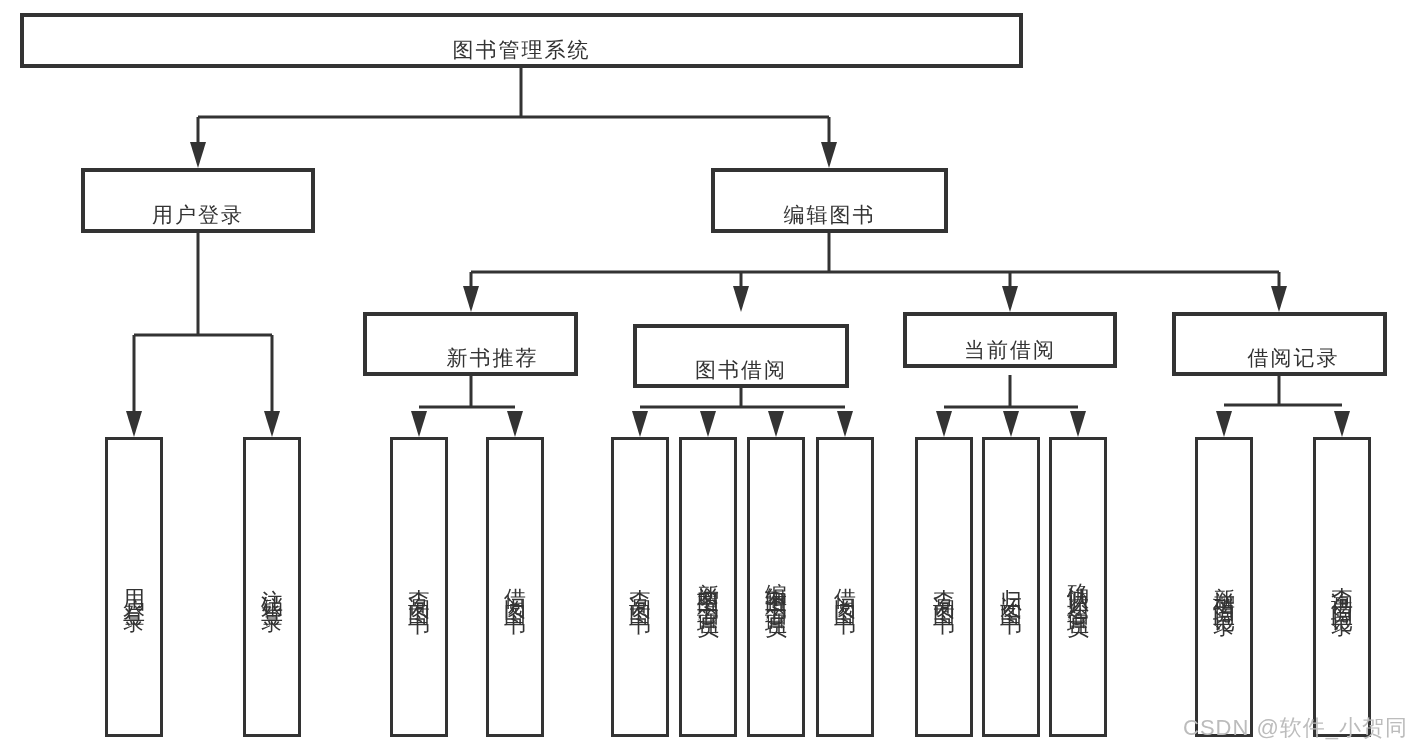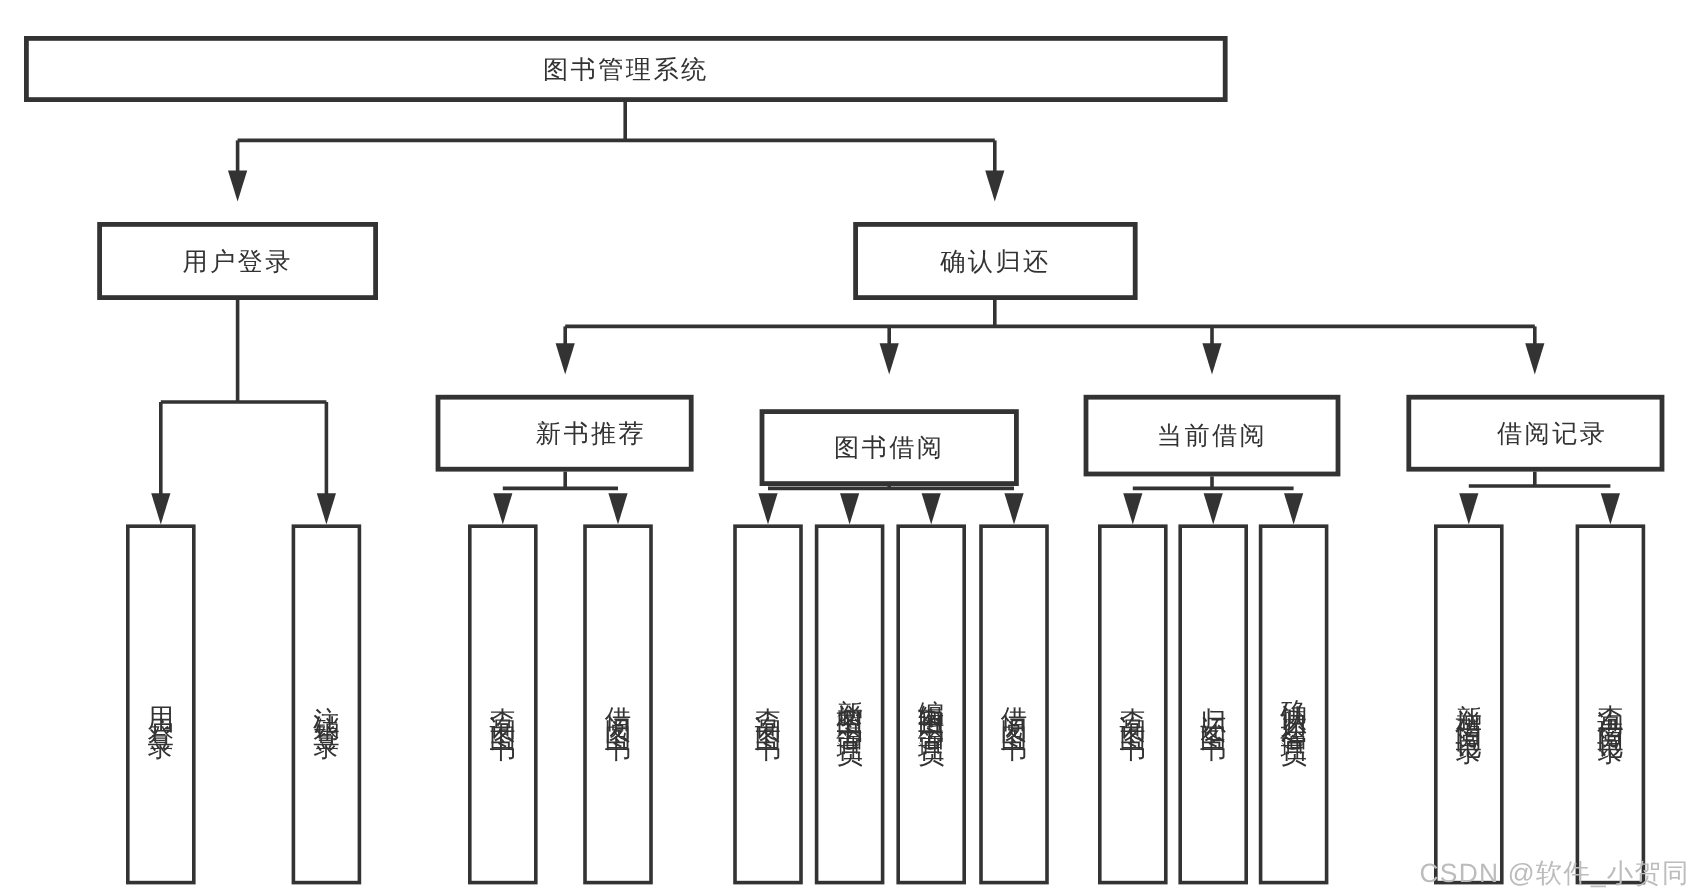--- a/index.html
+++ b/index.html
@@ -8,27 +8,26 @@
 
   .stage { position: relative; width: 1405px; height: 747px; background: #ffffff; }
 
   .connectors { position: absolute; left: 0; top: 0; width: 1405px; height: 747px; }
 
   .hbox {
     position: absolute;
     background: #ffffff;
     border: 4px solid #333333;
     display: flex;
-    align-items: center;
+    align-items: flex-end;
     justify-content: center;
     font-size: 21px;
     letter-spacing: 2px;
     color: #333333;
     z-index: 2;
-    margin-top: 17px;
   }
 
   .vbox {
     position: absolute;
     top: 437px;
     width: 58px;
     height: 300px;
     background: #ffffff;
     border: 3px solid #333333;
     display: flex;
@@ -119,30 +118,30 @@
   </svg>
 
   <div class="hbox" style="left:20px; top:13px; width:1003px; height:55px;">
     <span>图书管理系统</span>
   </div>
 
   <div class="hbox" style="left:81px; top:168px; width:234px; height:65px;">
     <span>用户登录</span>
   </div>
   <div class="hbox" style="left:711px; top:168px; width:237px; height:65px;">
-    <span>确认归还</span>
+    <span>编辑图书</span>
   </div>
 
   <div class="hbox" style="left:363px; top:312px; width:215px; height:64px;padding-left:44px;">
     <span>新书推荐</span>
   </div>
   <div class="hbox" style="left:633px; top:324px; width:216px; height:64px;">
     <span>图书借阅</span>
   </div>
-  <div class="hbox" style="left:903px; top:312px; width:214px; height:68px;">
+  <div class="hbox" style="left:903px; top:312px; width:214px; height:56px;">
     <span>当前借阅</span>
   </div>
   <div class="hbox" style="left:1172px; top:312px; width:215px; height:64px;padding-left:28px;">
     <span>借阅记录</span>
   </div>
 
   <div class="vbox" style="left:105px;">
     <span class="vtext">用户登录</span>
   </div>
   <div class="vbox" style="left:243px;">

